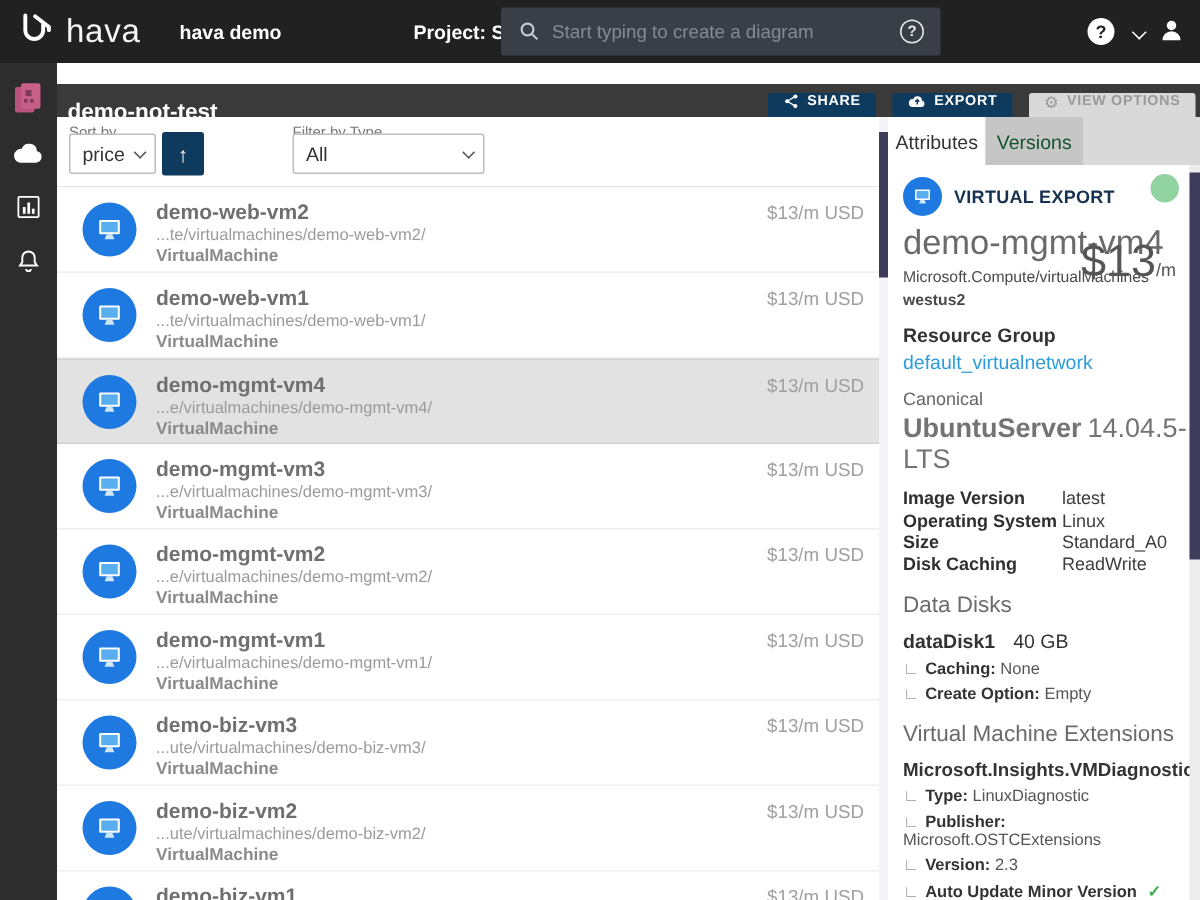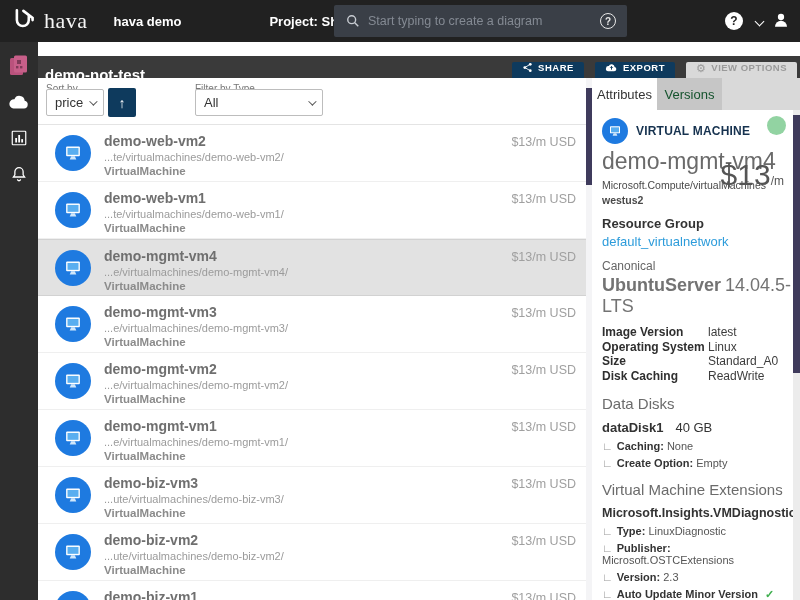--- a/index.html
+++ b/index.html
@@ -3,21 +3,21 @@
 <meta charset="utf-8">
 <style>
   * { margin:0; padding:0; box-sizing:border-box; }
   html,body { width:800px; height:600px; overflow:hidden; background:#fff;
               font-family:"Liberation Sans", sans-serif; }
 
   
   .topbar { position:absolute; left:0; top:0; width:800px; height:42px;
             background:#212121; display:flex; align-items:center; }
   .logo { display:flex; align-items:center; gap:6px; margin-left:12px; }
-  .logo-text { color:#f5f5f5; font-size:22px; font-weight:300; letter-spacing:.5px;font-family:Liberation Serif, serif; }
+  .logo-text { color:#f5f5f5; font-size:22px; font-weight:300; letter-spacing:.5px; }
   .workspace { color:#fff; font-size:13px; font-weight:700; margin-left:26px; }
   .project { display:flex; align-items:center; gap:10px; margin-left:88px; cursor:pointer; }
   .project-label { color:#fff; font-size:13px; font-weight:700; }
   .tri-down { width:0; height:0; border-left:4px solid transparent;
               border-right:4px solid transparent; border-top:5px solid #cfcfcf; }
   .searchbox { position:absolute; left:334px; top:5px; width:293px; height:32px;
                background:#3a3f47; display:flex; align-items:center; border-radius:2px; }
   .searchbox svg { margin:0 8px 0 12px; flex:none; }
   .searchbox input { background:transparent; border:none; outline:none; color:#cfd3d8;
                      font-size:12.5px; width:190px; font-family:inherit; }
@@ -395,21 +395,21 @@
     </div>
 
     <div class="kind-row">
       <span class="kind-badge">
         <svg width="16" height="16" viewBox="0 0 24 24">
           <rect x="4.5" y="5" width="15" height="10.5" rx="1" fill="#fff"></rect>
           <rect x="6" y="6.5" width="12" height="7.5" fill="#59aef0"></rect>
           <path d="M10 15.5 h4 l1.6 3.5 h-7.2 z" fill="#cfe7fb"></path>
         </svg>
       </span>
-      <span class="kind-label">VIRTUAL MACHINE</span>
+      <span class="kind-label">VIRTUAL EXPORT</span>
     </div>
 
     <div class="res-name">demo-mgmt-vm4</div>
     <div class="res-type">Microsoft.Compute/virtualMachines</div>
     <div class="res-region">westus2</div>
 
     <div class="rg-label">Resource Group</div>
     <div class="rg-link">default_virtualnetwork</div>
 
     <div class="pub-label">Canonical</div>

